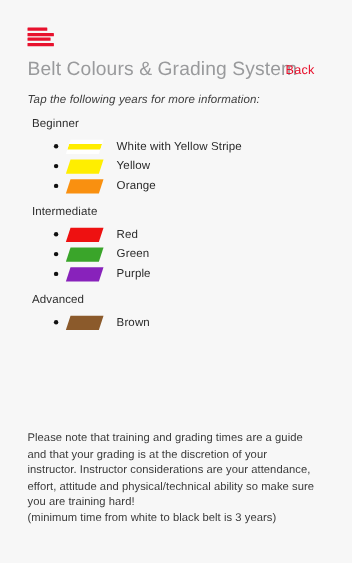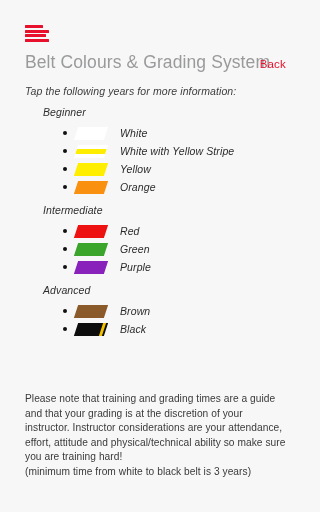--- a/index.html
+++ b/index.html
@@ -58,21 +58,21 @@
     position:absolute;
     left:13px; top:85px;
     font-size:10.5px;
     font-style:italic;
     color:#3d3d3d;
     letter-spacing:0.1px;
     white-space:nowrap;
   }
 
   
-  .content { position:absolute; left:18px; top:106px; width:288px;font-style:italic; }
+  .content { position:absolute; left:4px; top:106px; width:288px; }
   .section { margin-bottom:8px; }
   .section-heading {
     margin-left:13px;
     font-size:10.5px;
     color:#2e2e2e;
     margin-bottom:6px;
     letter-spacing:0.1px;
   }
   .belt-list { list-style:none; }
   .belt-row {
@@ -171,29 +171,20 @@
 
   <div class="content">
       <div class="section">
         <div class="section-heading">Beginner</div>
         <ul class="belt-list">
           <li class="belt-row">
             <span class="bullet">
               <i></i>
             </span>
             <span class="swatch-wrap">
-              <span class="swatch white"></span>
-            </span>
-            <span class="belt-label">White</span>
-          </li>
-          <li class="belt-row">
-            <span class="bullet">
-              <i></i>
-            </span>
-            <span class="swatch-wrap">
               <span class="swatch white-yellow">
                 <span class="stripe"></span>
               </span>
             </span>
             <span class="belt-label">White with Yellow Stripe</span>
           </li>
           <li class="belt-row">
             <span class="bullet">
               <i></i>
             </span>
@@ -250,31 +241,20 @@
         <ul class="belt-list">
           <li class="belt-row">
             <span class="bullet">
               <i></i>
             </span>
             <span class="swatch-wrap">
               <span class="swatch brown"></span>
             </span>
             <span class="belt-label">Brown</span>
           </li>
-          <li class="belt-row">
-            <span class="bullet">
-              <i></i>
-            </span>
-            <span class="swatch-wrap">
-              <span class="swatch black">
-                <span class="stripe-right"></span>
-              </span>
-            </span>
-            <span class="belt-label">Black</span>
-          </li>
         </ul>
       </div>
     </div>
 
   <div class="footer">
     <p>Please note that training and grading times are a guide and that your grading is at the discretion of your instructor. Instructor considerations are your attendance, effort, attitude and physical/technical ability so make sure you are training hard!</p>
     <p>(minimum time from white to black belt is 3 years)</p>
   </div>
 
 </div>

